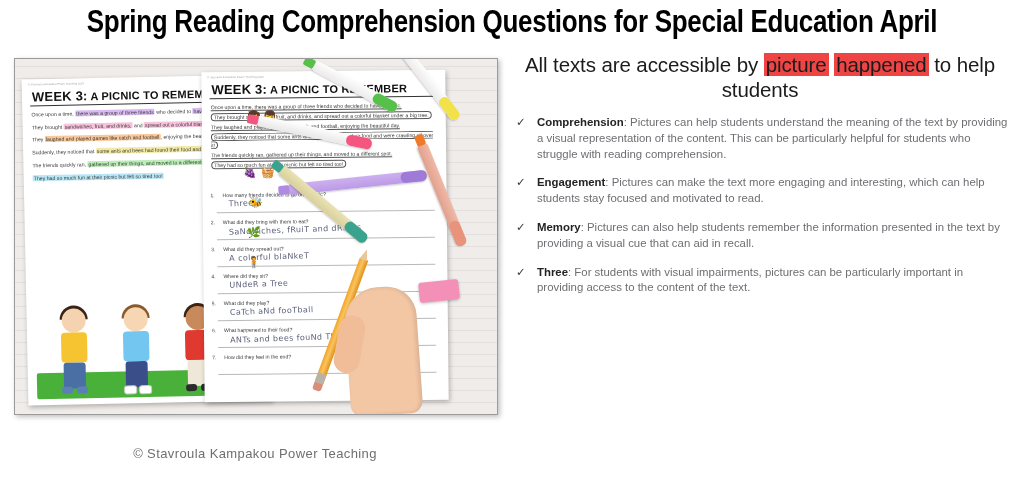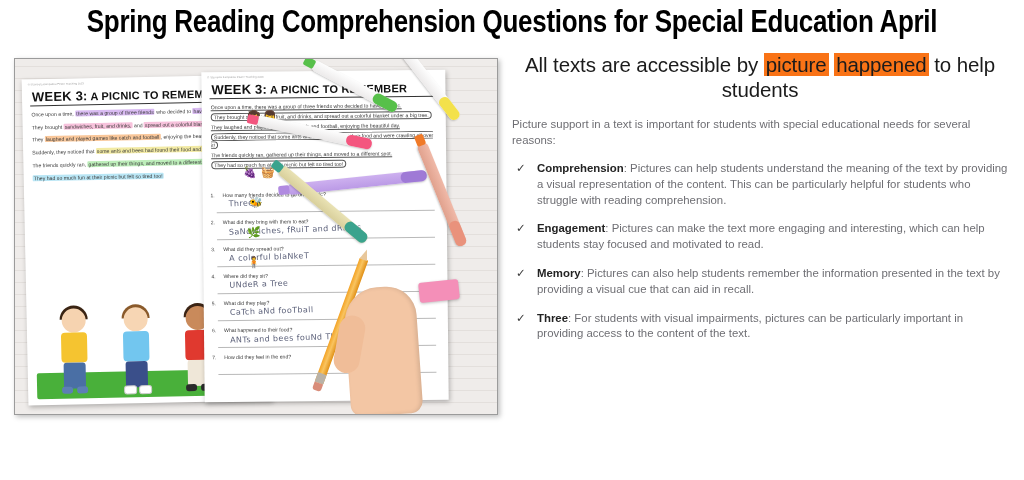--- a/index.html
+++ b/index.html
@@ -126,21 +126,21 @@
     letter-spacing:.4px;
   }
 
   
   .rcol{position:absolute;left:500px;top:52px;width:516px;}
   .headline{
     font-family:"Liberation Sans", sans-serif;
     font-size:20.5px;line-height:25px;color:#1b1b1b;text-align:center;
     letter-spacing:-.1px;margin:0 8px 0 12px;
   }
-  .headline .mark{background:#f97316;padding:0 2px;margin-top:28px;}
+  .headline .mark{background:#ef4444;padding:0 2px;margin-top:28px;}
   .intro{
     margin:15px 6px 0 12px;font-size:11.4px;line-height:15.5px;color:#6e6e73;
     font-family:"Liberation Sans", sans-serif;
   }
   .blist{margin:13px 4px 0 12px;}
   .bitem{position:relative;padding-left:25px;margin-bottom:13px;
          font-size:11.4px;line-height:15.8px;color:#6e6e73;
          font-family:"Liberation Sans", sans-serif;}
   .bitem .tick{position:absolute;left:4px;top:0px;font-size:11.5px;color:#3d3d3d;}
   .bitem b{color:#232323;font-weight:bold;}
@@ -301,27 +301,27 @@
     <div class="pencil">
       <div class="lead"></div>
       <div class="ferrule"></div>
       <div class="rub"></div>
     </div>
     <div class="hand">
       <div class="thumb"></div>
     </div>
   </div>
 
+  <div class="credit">© Stavroula Kampakou Power Teaching</div>
 
   <div class="rcol">
     <div class="headline">
       <span>All texts are accessible by </span><span class="mark">picture</span><span> </span><span class="mark">happened</span><span> to help students</span>
     </div>
 
-    <div class="intro">Picture support in a text is important for students with special educational needs for several reasons:</div>
 
     <div class="blist" id="bullet-list">
         <div class="bitem"><span class="tick">✓</span><b>Comprehension</b><span>: Pictures can help students understand the meaning of the text by providing a visual representation of the content. This can be particularly helpful for students who struggle with reading comprehension.</span></div>
         <div class="bitem"><span class="tick">✓</span><b>Engagement</b><span>: Pictures can make the text more engaging and interesting, which can help students stay focused and motivated to read.</span></div>
         <div class="bitem"><span class="tick">✓</span><b>Memory</b><span>: Pictures can also help students remember the information presented in the text by providing a visual cue that can aid in recall.</span></div>
         <div class="bitem"><span class="tick">✓</span><b>Three</b><span>: For students with visual impairments, pictures can be particularly important in providing access to the content of the text.</span></div>
       </div>
 
   </div>
 </div>

